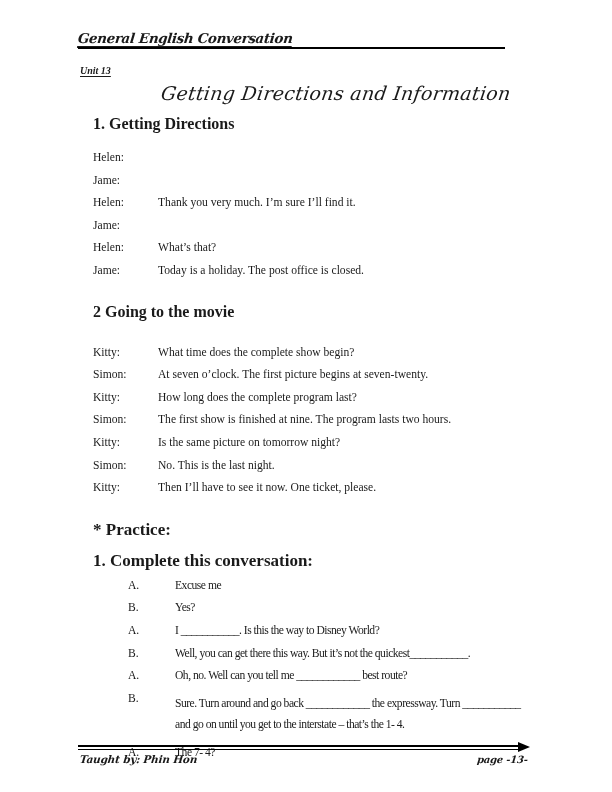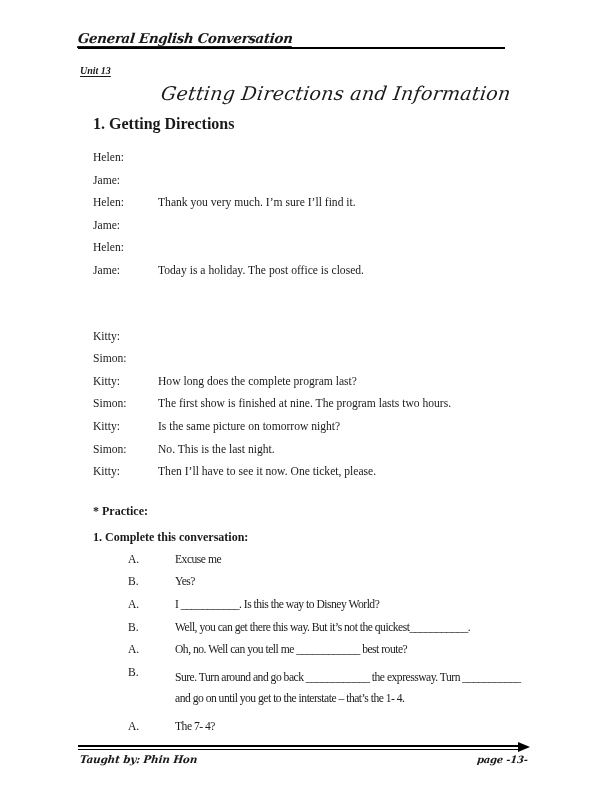--- a/index.html
+++ b/index.html
@@ -111,21 +111,21 @@
   }
   .d-text {
     flex: 1 1 auto;
   }
 
   .spacer-lg { height: 27px; }
   .spacer-md { height: 20px; }
 
   .practice-heading {
     font-weight: bold;
-    font-size: 12px;
+    font-size: 17px;
   }
 
   .exercise {
     margin-top: 11px;
     padding-left: 35px;
   }
   .ex-line {
     display: flex;
     align-items: flex-start;
     margin-bottom: 11px;
@@ -235,36 +235,40 @@
       </div>
       <div class="d-line" style="margin-bottom:11px;">
         <div class="d-speaker">Helen:</div>
         <div class="d-text">Thank you very much. I’m sure I’ll find it.</div>
       </div>
       <div class="d-line" style="margin-bottom:11px;">
         <div class="d-speaker">Jame:</div>
       </div>
       <div class="d-line" style="margin-bottom:11px;">
         <div class="d-speaker">Helen:</div>
+        <div class="d-text">What’s that?</div>
       </div>
       <div class="d-line">
         <div class="d-speaker">Jame:</div>
         <div class="d-text">Today is a holiday. The post office is closed.</div>
       </div>
     </div>
 
     <div class="spacer-lg"></div>
 
+    <div class="section-heading">2 Going to the movie</div>
     <div class="spacer-lg"></div>
     <div class="dialogue">
       <div class="d-line" style="margin-bottom:11px;">
         <div class="d-speaker">Kitty:</div>
+        <div class="d-text">What time does the complete show begin?</div>
       </div>
       <div class="d-line" style="margin-bottom:11px;">
         <div class="d-speaker">Simon:</div>
+        <div class="d-text">At seven o’clock. The first picture begins at seven-twenty.</div>
       </div>
       <div class="d-line" style="margin-bottom:11px;">
         <div class="d-speaker">Kitty:</div>
         <div class="d-text">How long does the complete program last?</div>
       </div>
       <div class="d-line" style="margin-bottom:11px;">
         <div class="d-speaker">Simon:</div>
         <div class="d-text">The first show is finished at nine. The program lasts two hours.</div>
       </div>
       <div class="d-line" style="margin-bottom:11px;">

